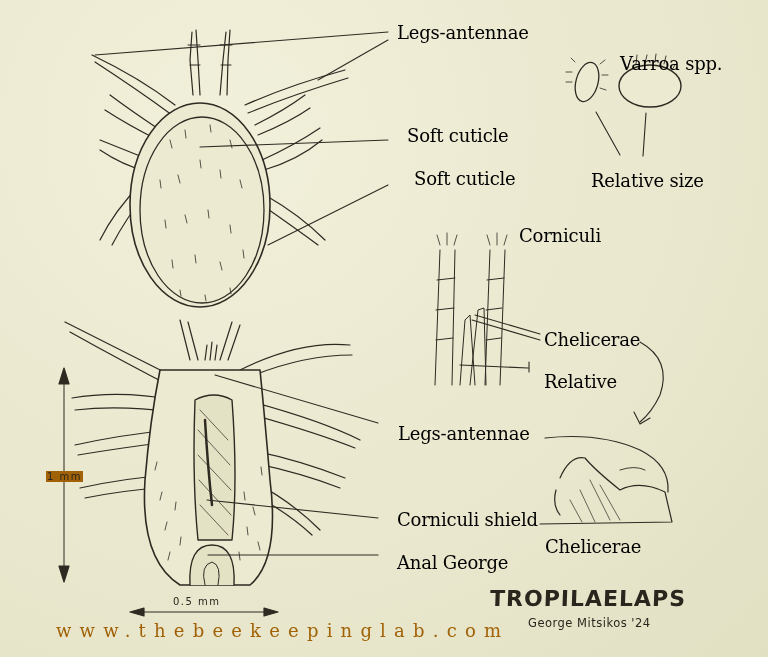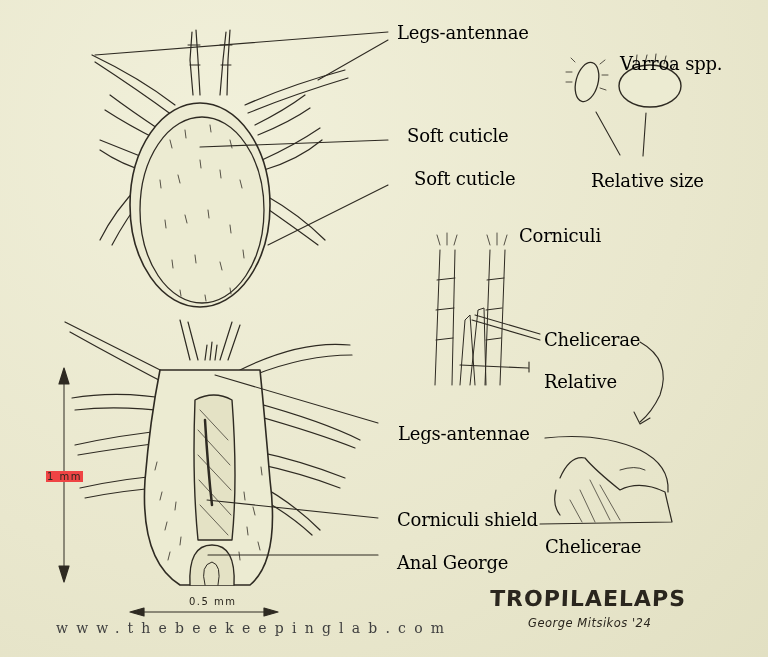--- a/index.html
+++ b/index.html
@@ -20,28 +20,28 @@
     white-space: nowrap;
     letter-spacing: -0.2px;
   }
   .hand {
     position: absolute;
     font-family: "DejaVu Sans", sans-serif;
     color: #2a261e;
     white-space: nowrap;
   }
   .title-hand { font-size: 22px; font-weight: bold; letter-spacing: 1px; transform: skewX(-2deg); }
-  .author-hand { font-size: 11.5px; font-style: italic; letter-spacing: 0.5px; }
+  .author-hand { font-size: 11.5px; letter-spacing: 0.5px; }
   .scale-hand { font-size: 10px; letter-spacing: 1.5px; }
   .website {
     position: absolute;
     font-family: "DejaVu Serif", serif;
-    font-size: 14px;
+    font-size: 18px;
     letter-spacing: 8.2px;
-    color: #404040;
+    color: #a16207;
     white-space: nowrap;
   }
 </style>
 </head>
 <body>
 
 <svg id="diagram" viewBox="0 0 768 657" xmlns="http://www.w3.org/2000/svg">
   <g fill="none" stroke="#2e2a22" stroke-width="1.2" stroke-linecap="round" stroke-linejoin="round">
 
     <g>
@@ -167,19 +167,19 @@
 <div class="label" style="left:519px; top:225px;">Corniculi</div>
 <div class="label" style="left:544px; top:329px;">Chelicerae</div>
 <div class="label" style="left:544px; top:371px;">Relative</div>
 
 <div class="label" style="left:398px; top:423px;">Legs-antennae</div>
 <div class="label" style="left:397px; top:509px;">Corniculi shield</div>
 <div class="label" style="left:397px; top:552px;">Anal George</div>
 
 <div class="label" style="left:545px; top:536px;">Chelicerae</div>
 
-<div class="hand scale-hand" style="left:46px; top:471px; background:#ef4444; padding:0 1px;">1 mm</div>
-<div class="hand scale-hand" style="left:189px; top:596px;">0.5 mm</div>
+<div class="hand scale-hand" style="left:46px; top:471px; background:#a16207; padding:0 1px;">1 mm</div>
+<div class="hand scale-hand" style="left:173px; top:596px;">0.5 mm</div>
 
 <div class="hand title-hand" style="left:490px; top:586px;">TROPILAELAPS</div>
 <div class="hand author-hand" style="left:528px; top:616px;">George Mitsikos '24</div>
 
 <div class="website" style="left:56px; top:620px;">www.thebeekeepinglab.com</div>
 
 </body></html>

